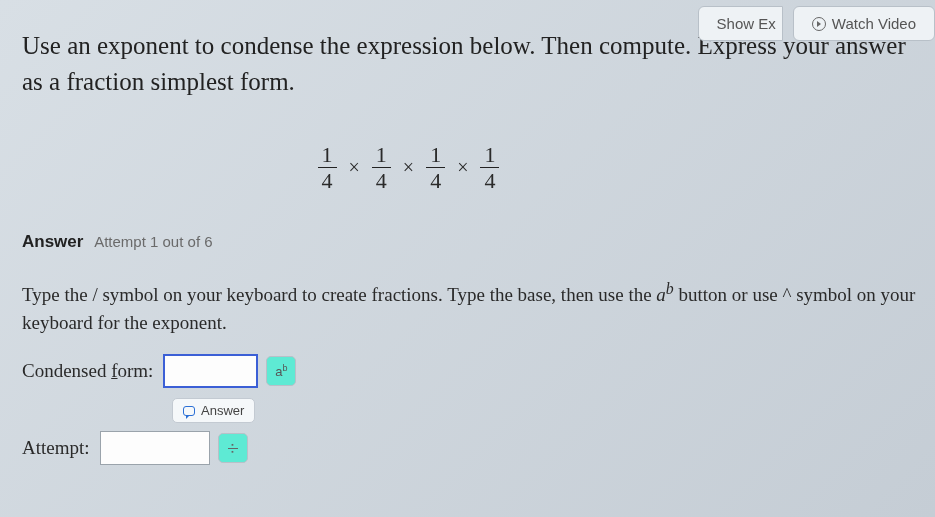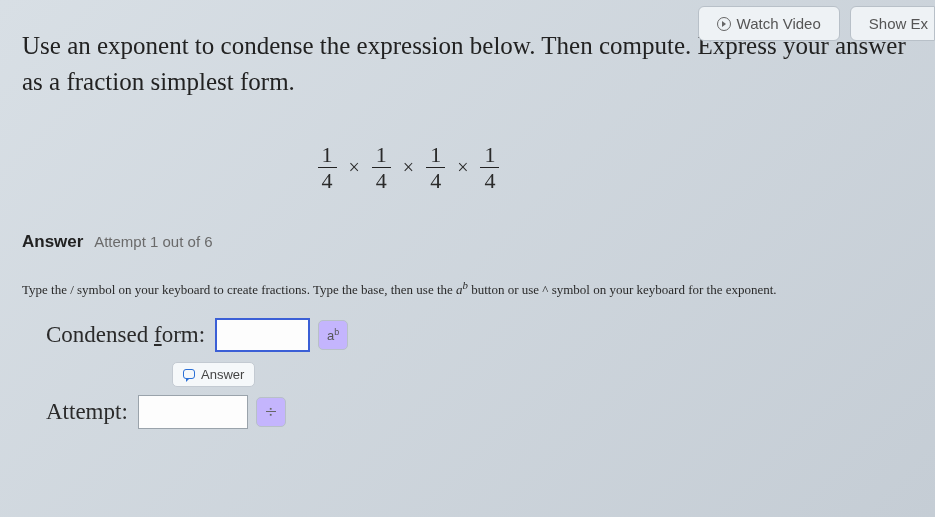--- a/index.html
+++ b/index.html
@@ -67,55 +67,54 @@
     .frac .den { border-top: 1.6px solid #222; padding: 1px 4px 0; }
     .times { font-size: 20px; }
     .answer-header {
       font-family: Arial, sans-serif;
       font-size: 17px;
       margin: 18px 0 26px 0;
     }
     .answer-header .bold { font-weight: bold; color: #222; }
     .answer-header .attempt { color: #6a6a6a; font-size: 15px; margin-left: 6px; }
     .tip {
-      font-size: 13px;
+      font-size: 19px;
       line-height: 1.45;
       margin-bottom: 18px;
       max-width: 910px;
     }
     .row {
       display: flex;
       align-items: center;
       gap: 8px;
       margin-bottom: 6px;
     }
     .field-label {
-      font-size: 23px;
+      font-size: 19px;
       margin-right: 2px;
-      margin-left: 24px;
     }
     .underline { text-decoration: underline; }
     input.math-input {
       height: 34px;
       border: 2px solid #3b5fd6;
       background: #fdfdfd;
       width: 95px;
       font-size: 16px;
       padding: 2px 6px;
       font-family: Georgia, serif;
       outline: none;
     }
     input.math-input.gray {
       border: 1px solid #9aa3ab;
       width: 110px;
     }
     .tool-btn {
       width: 30px; height: 30px;
       border: 1px solid #b8c0c8;
-      background: #c4b5fd;
+      background: #5eead4;
       border-radius: 5px;
       display: inline-flex;
       align-items: center;
       justify-content: center;
       font-size: 13px;
       color: #555;
       cursor: pointer;
       font-family: Arial, sans-serif;
     }
     .tool-btn sup { font-size: 9px; }
@@ -146,26 +145,26 @@
       border-top:4px solid #2a6fd6; border-right:4px solid transparent;
     }
     .ab-sup { font-style: italic; }
   </style>
 </head>
 <body>
 
 
 
 <div class="top-buttons">
+  <div class="btn cut">
+    <span>Show Ex</span>
+  </div>
   <div class="btn">
     <span class="play-icon"></span>
     <span>Watch Video</span>
-  </div>
-  <div class="btn cut">
-    <span>Show Ex</span>
   </div>
 </div>
 
 <div class="question">Use an exponent to condense the expression below. Then compute. Express your answer as a fraction simplest form.</div>
 
 <div class="expr">
   <span class="frac">
     <span class="num">1</span>
     <span class="den">4</span>
   </span>

